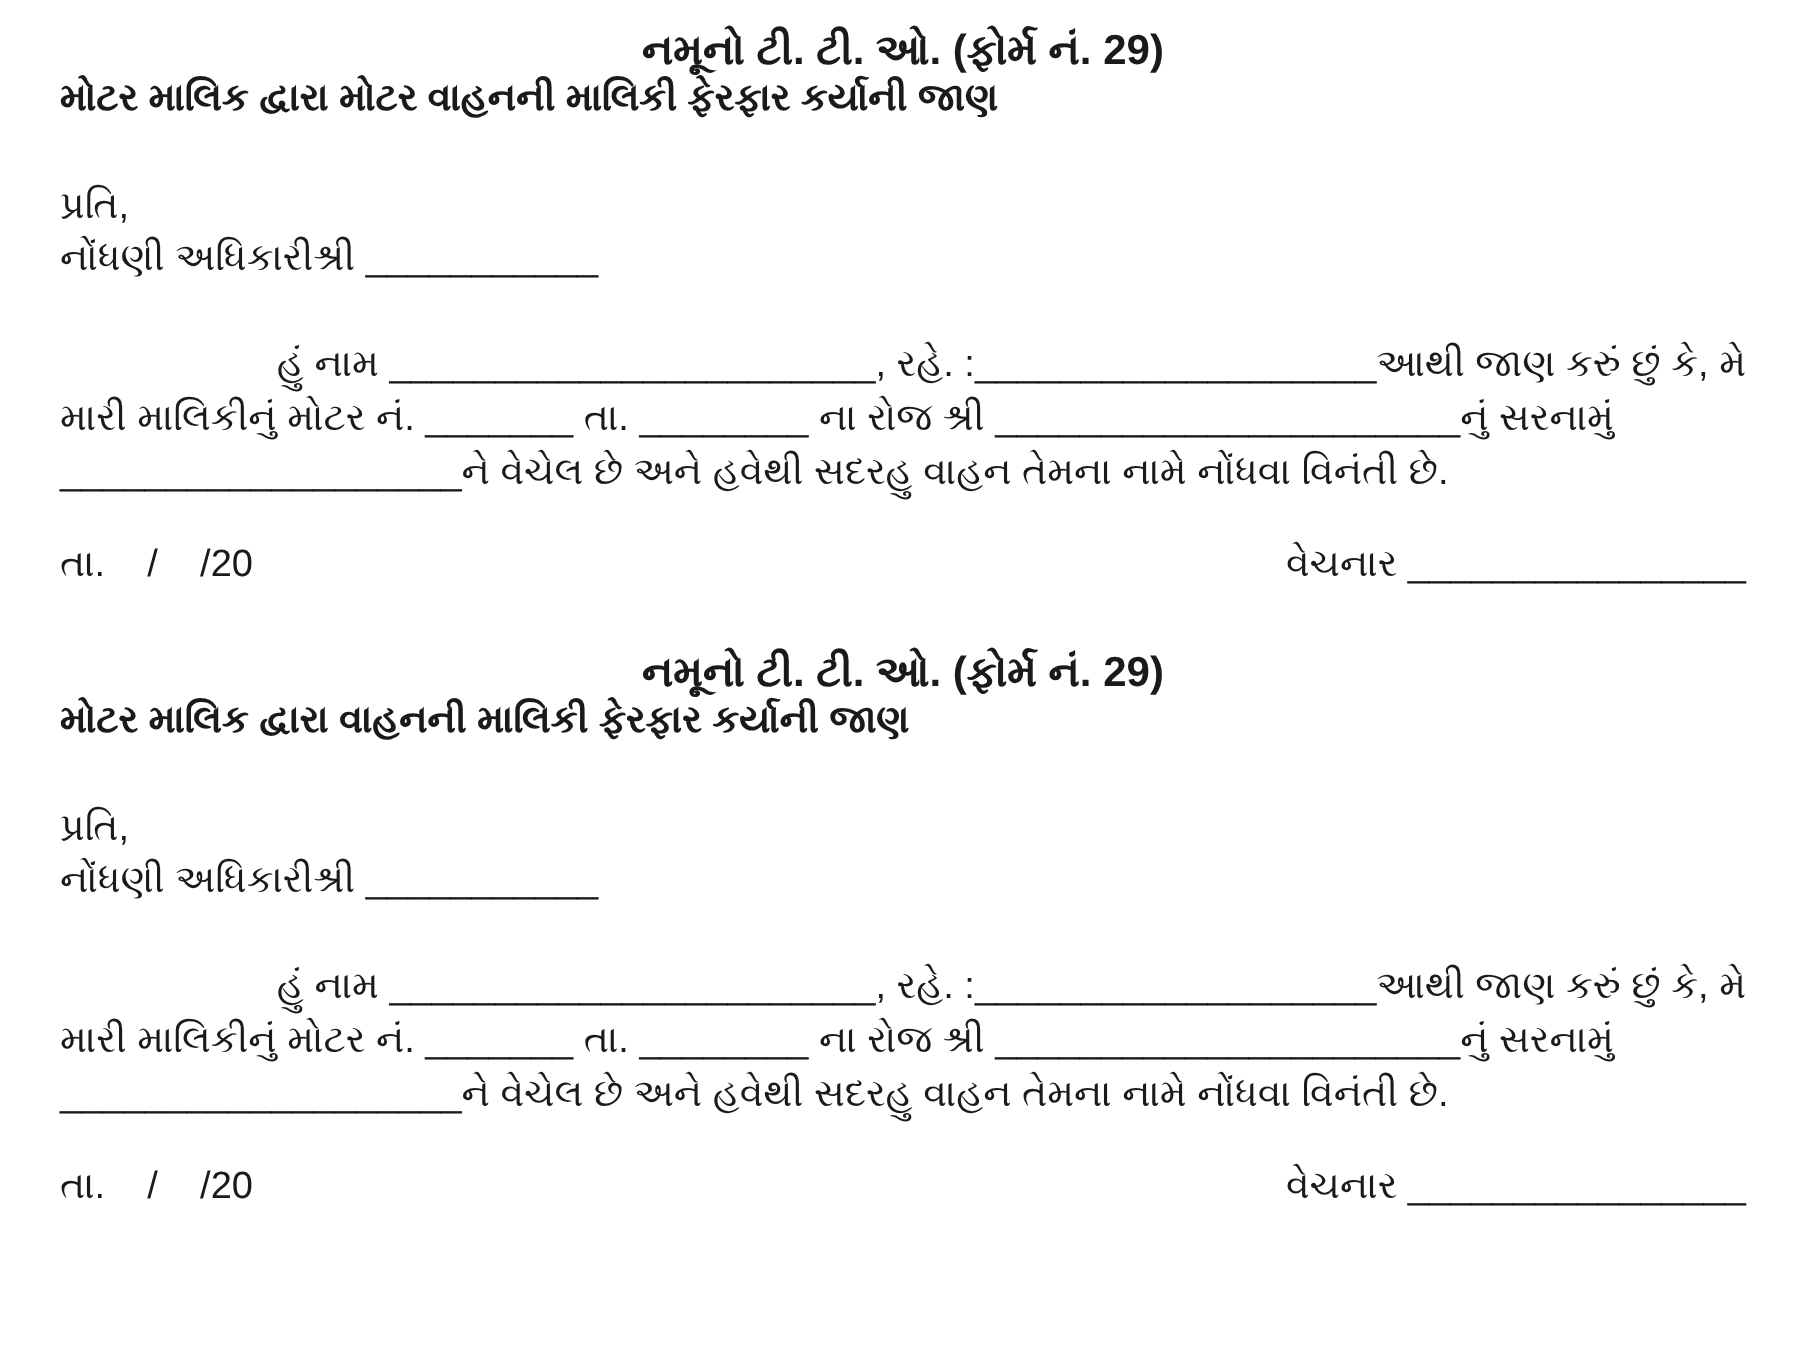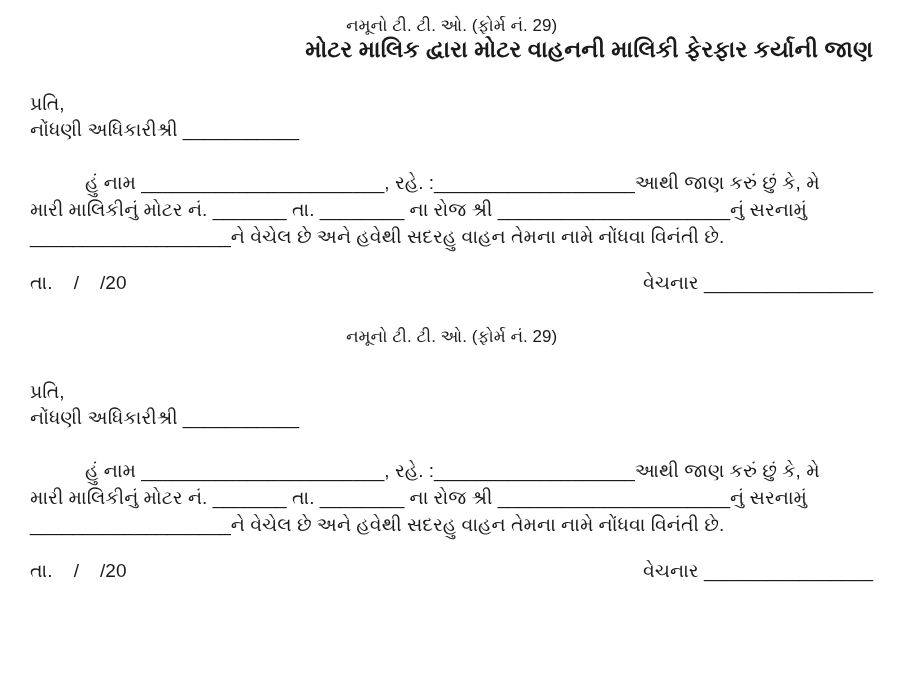--- a/index.html
+++ b/index.html
@@ -11,33 +11,33 @@
     color: #1a1a1a;
     font-family: "Liberation Sans", sans-serif;
     font-size: 19px;
     overflow: hidden;
   }
   .form { padding: 0 30px; }
   .form-1 { padding-top: 13px; }
   .form-2 { margin-top: 28px; }
   .title {
     text-align: center;
-    font-weight: 400;
-    font-size: 17px;
+    font-weight: 700;
+    font-size: 21px;
     line-height: 25px;
   }
   .subtitle {
-    text-align: right;
+    text-align: left;
     font-weight: 700;
-    font-size: 23px;
+    font-size: 19px;
     line-height: 23px;
   }
   .address { margin-top: 30px; line-height: 26px; }
   .body-text { margin-top: 26px; line-height: 27px; }
-  .indent { padding-left: 55px; }
+  .indent { padding-left: 55px; text-align: right; }
   .sig-row {
     margin-top: 20px;
     display: flex;
     justify-content: space-between;
     align-items: baseline;
     line-height: 26px;
   }
   .date { white-space: pre; }
   .detail-row { margin-top: 2px; padding-left: 125px; line-height: 27px; }
 </style>
@@ -63,20 +63,21 @@
 
     <div class="sig-row">
       <span class="date">તા.    /    /20</span>
       <span>વેચનાર ________________</span>
     </div>
 
   </section>
 
   <section class="form form-2">
     <div class="title">નમૂનો ટી. ટી. ઓ. (ફોર્મ નં. 29)</div>
+    <div class="subtitle">મોટર માલિક દ્વારા વાહનની માલિકી ફેરફાર કર્યાની જાણ</div>
 
     <div class="address">
       <div>પ્રતિ,</div>
       <div>નોંધણી અધિકારીશ્રી ___________</div>
     </div>
 
     <div class="body-text">
       <div class="indent">હું નામ _______________________, રહે. :___________________આથી જાણ કરું છું કે, મે</div>
       <div>મારી માલિકીનું મોટર નં. _______ તા. ________ ના રોજ શ્રી ______________________નું સરનામું</div>
       <div>___________________ને વેચેલ છે અને હવેથી સદરહુ વાહન તેમના નામે નોંધવા વિનંતી છે.</div>

